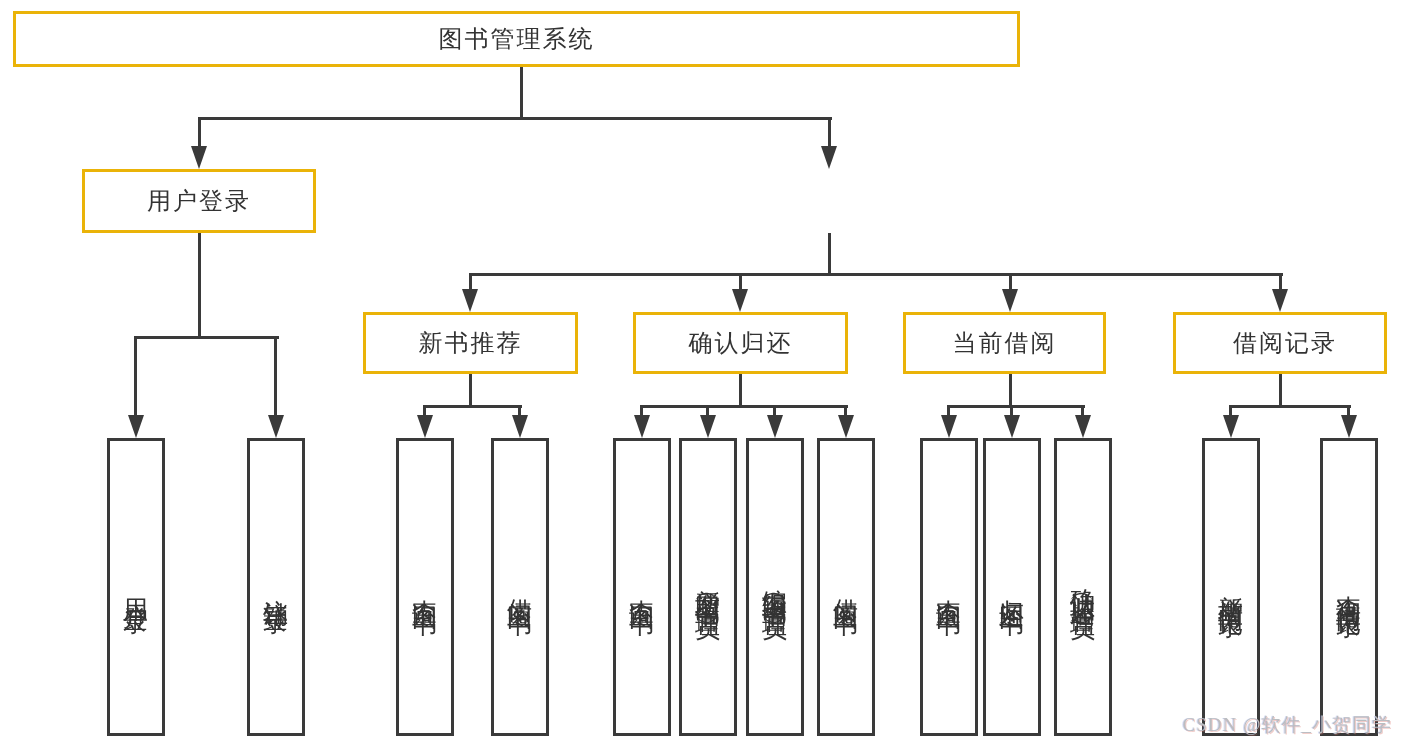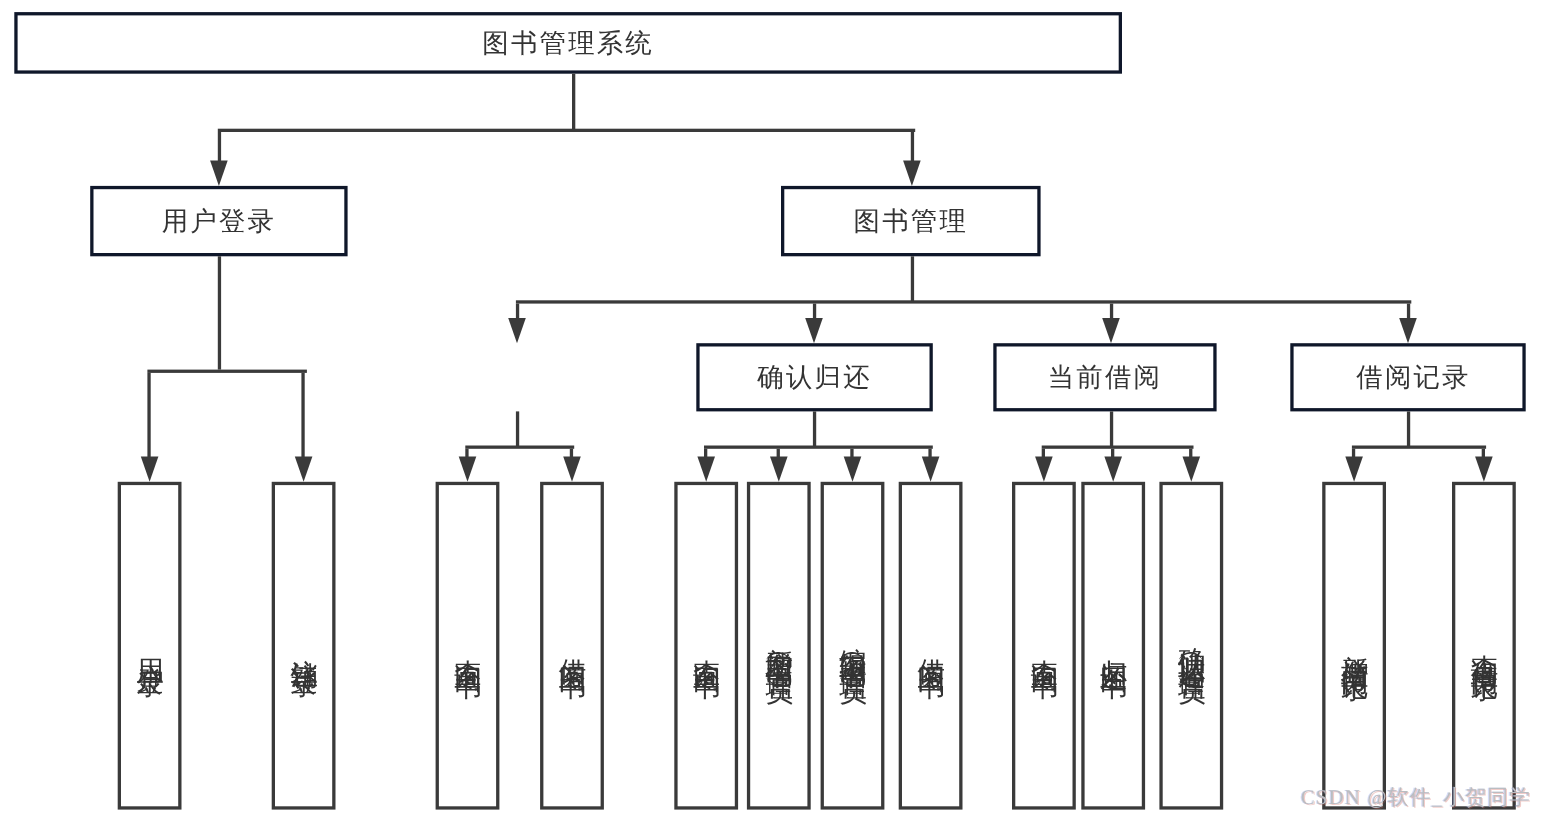--- a/index.html
+++ b/index.html
@@ -10,21 +10,21 @@
     position: relative;
     width: 1405px;
     height: 747px;
     background: #ffffff;
     overflow: hidden;
   }
 
   
   .box {
     position: absolute;
-    border: 3px solid #0f172a;
+    border: 3px solid #eab308;
     background: #ffffff;
     color: #333333;
     display: flex;
     align-items: center;
     justify-content: center;
     font-size: 24px;
     letter-spacing: 2px;
     white-space: nowrap;
   }
 
@@ -92,22 +92,22 @@
   .b-rec-query  { left: 1320px; }
 </style>
 </head>
 <body>
 
 <div id="canvas">
 
   <div class="box b-root">图书管理系统</div>
 
   <div class="box b-login">用户登录</div>
-  <div class="box b-mgmt">图书管理</div>
 
+  <div class="box b-newbook">新书推荐</div>
   <div class="box b-borrow">确认归还</div>
   <div class="box b-current">当前借阅</div>
   <div class="box b-records">借阅记录</div>
 
   <div class="leaf b-user-login">用户登录</div>
   <div class="leaf b-logout">注销登录</div>
   <div class="leaf b-nb-query">查询图书</div>
   <div class="leaf b-nb-borrow">借阅图书</div>
   <div class="leaf b-bb-query">查询图书</div>
   <div class="leaf b-bb-add">新增图书（管理员）</div>

